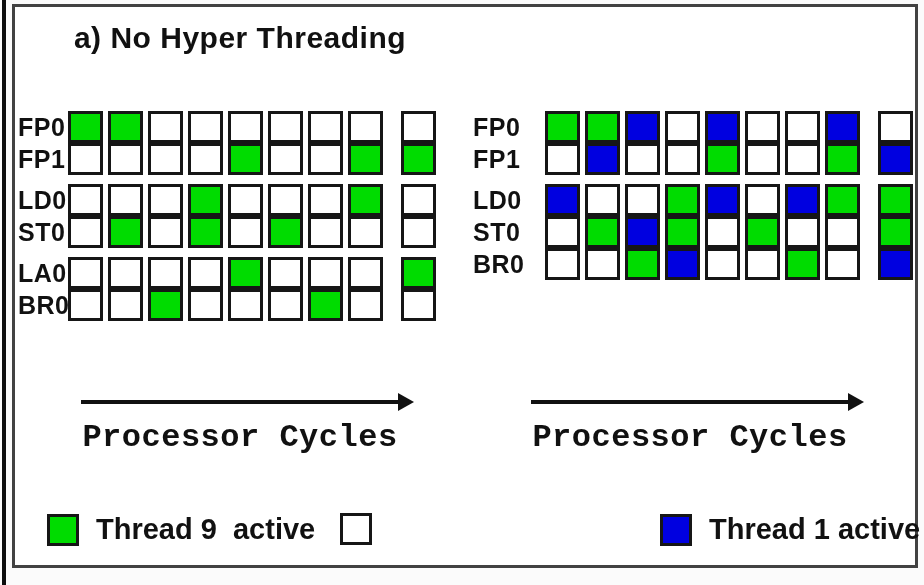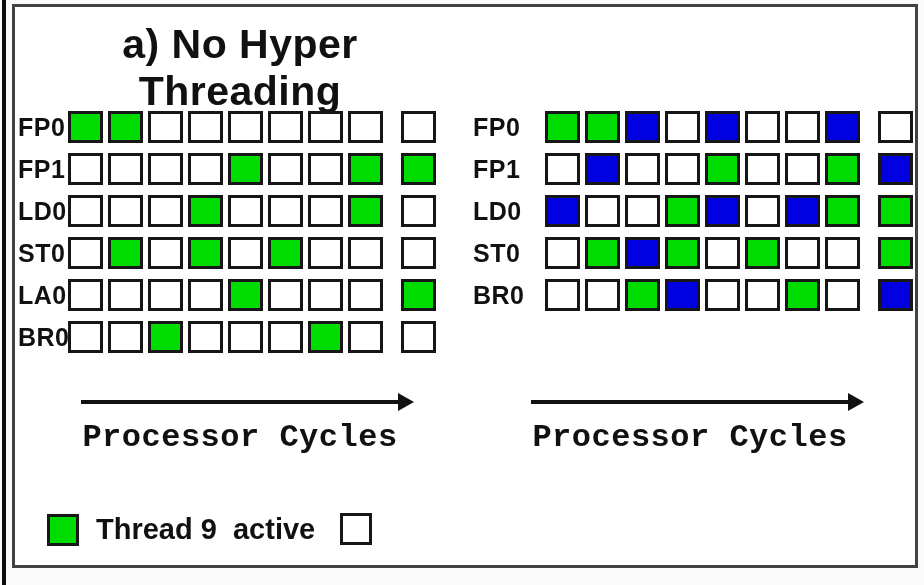--- a/index.html
+++ b/index.html
@@ -21,31 +21,30 @@
     box-sizing:border-box;
     border:3px solid #424242;
     background:#ffffff;
   }
   .titles {
     position:absolute; top:14px; left:0;
     width:100%; display:flex;
   }
   .panel-title {
     width:50%; text-align:center;
-    font-weight:bold; font-size:41px;
+    font-weight:bold; font-size:30px;
     letter-spacing:0.5px;
   }
   .grids {
     position:absolute; top:104px; left:0;
     width:100%; display:flex;
   }
   .panel { width:50%; box-sizing:border-box; }
   .row {
     display:flex; align-items:center;
-    margin-bottom:10px;
   }
   .row.group-gap { margin-top:9px; }
   .row-label {
     font-weight:bold; font-size:25px;
     letter-spacing:0.5px;
     flex:0 0 auto;
   }
   .panel-a .row-label { width:50px; padding-left:3px; }
   .panel-b .row-label { width:72px; padding-left:8px; }
   .cell {
@@ -265,15 +264,19 @@
   </div>
 
   <div class="legend">
     <div class="legend-item pos-0">
       <span class="swatch" style="background: rgb(0, 220, 0); border-color: rgb(22, 22, 22);"></span>
       <span class="legend-label">Thread 9  active</span>
     </div>
     <div class="legend-item pos-1">
       <span class="swatch" style="background: rgb(255, 255, 255); border-color: rgb(22, 22, 22);"></span>
     </div>
+    <div class="legend-item pos-2">
+      <span class="swatch" style="background: rgb(0, 0, 224); border-color: rgb(22, 22, 22);"></span>
+      <span class="legend-label">Thread 1 active</span>
+    </div>
   </div>
 
 </div>
 
 </body></html>

